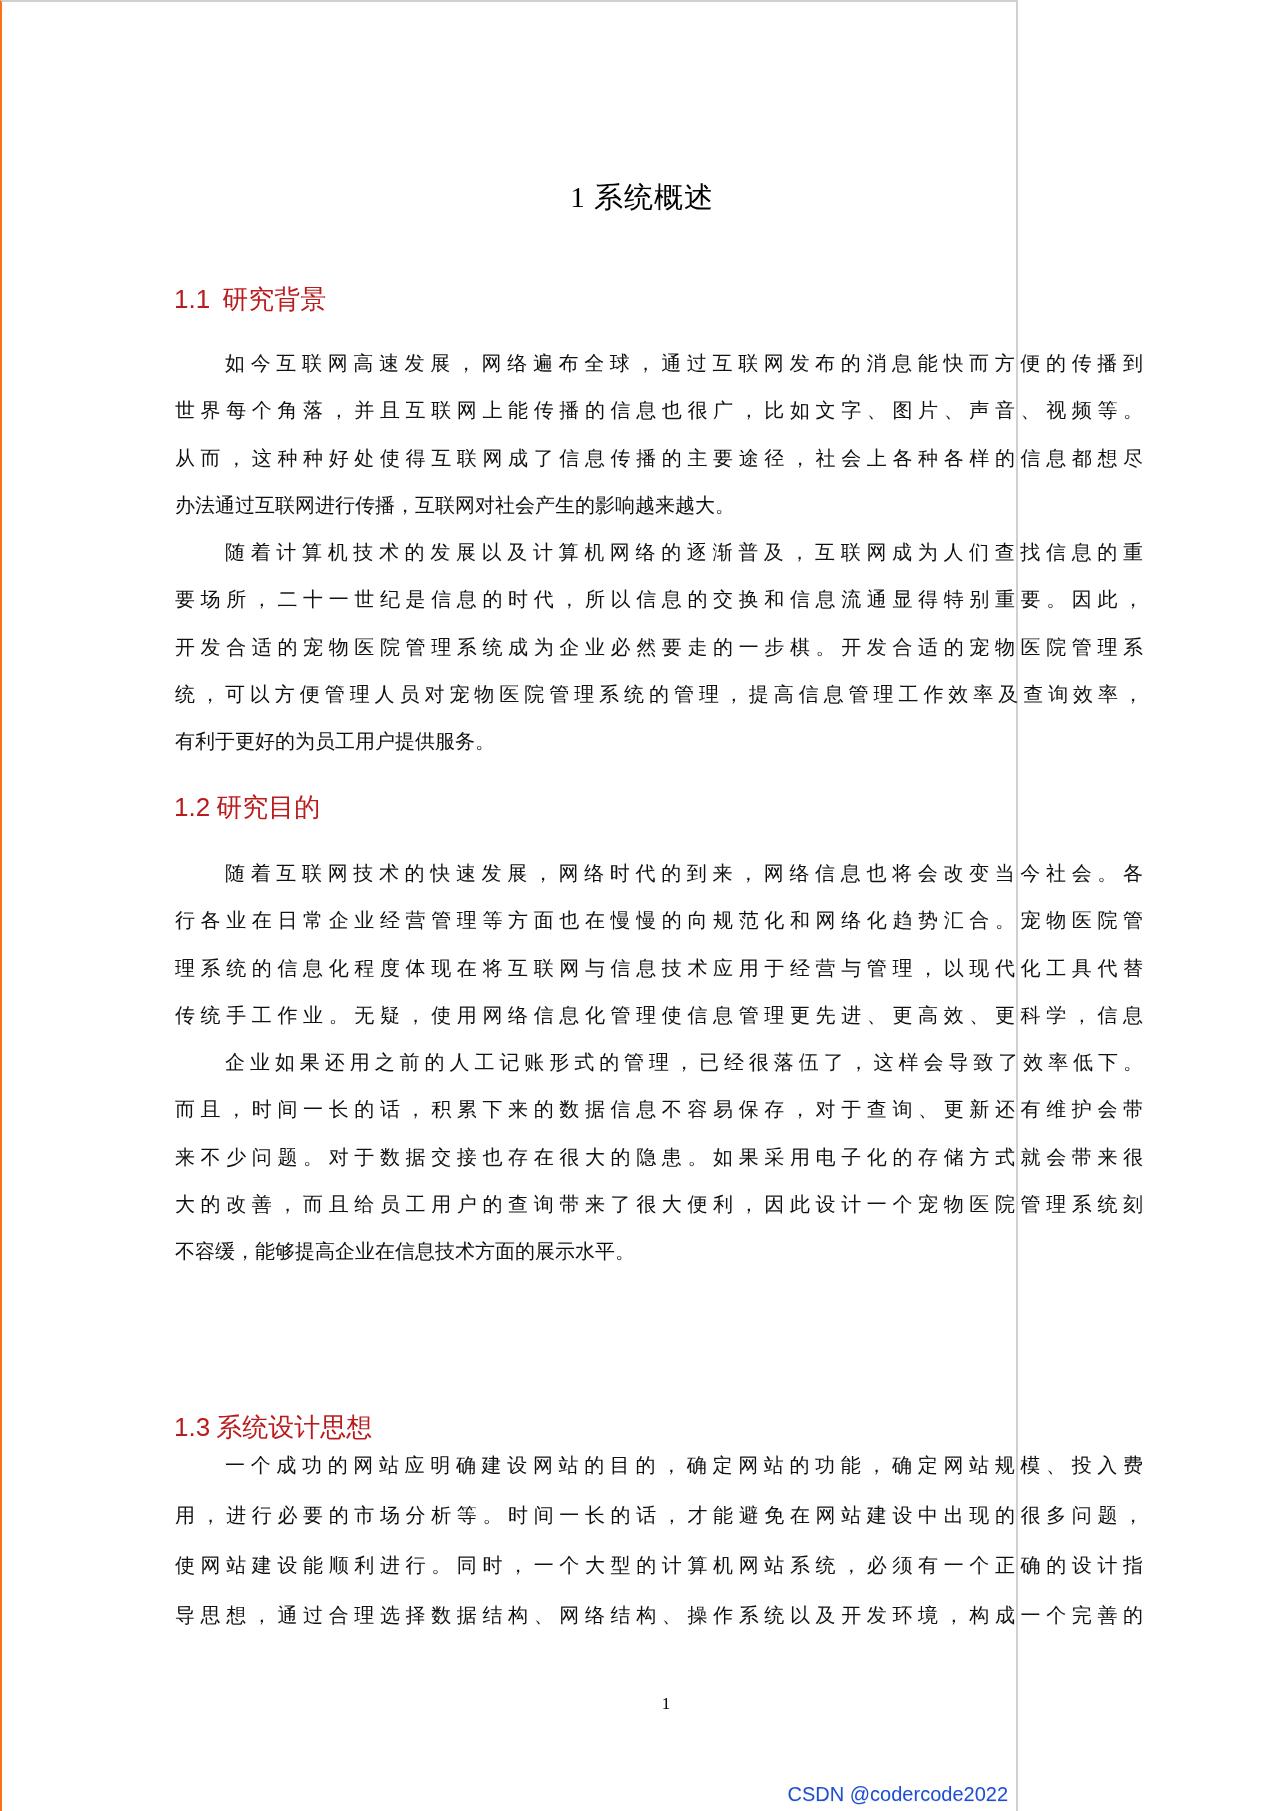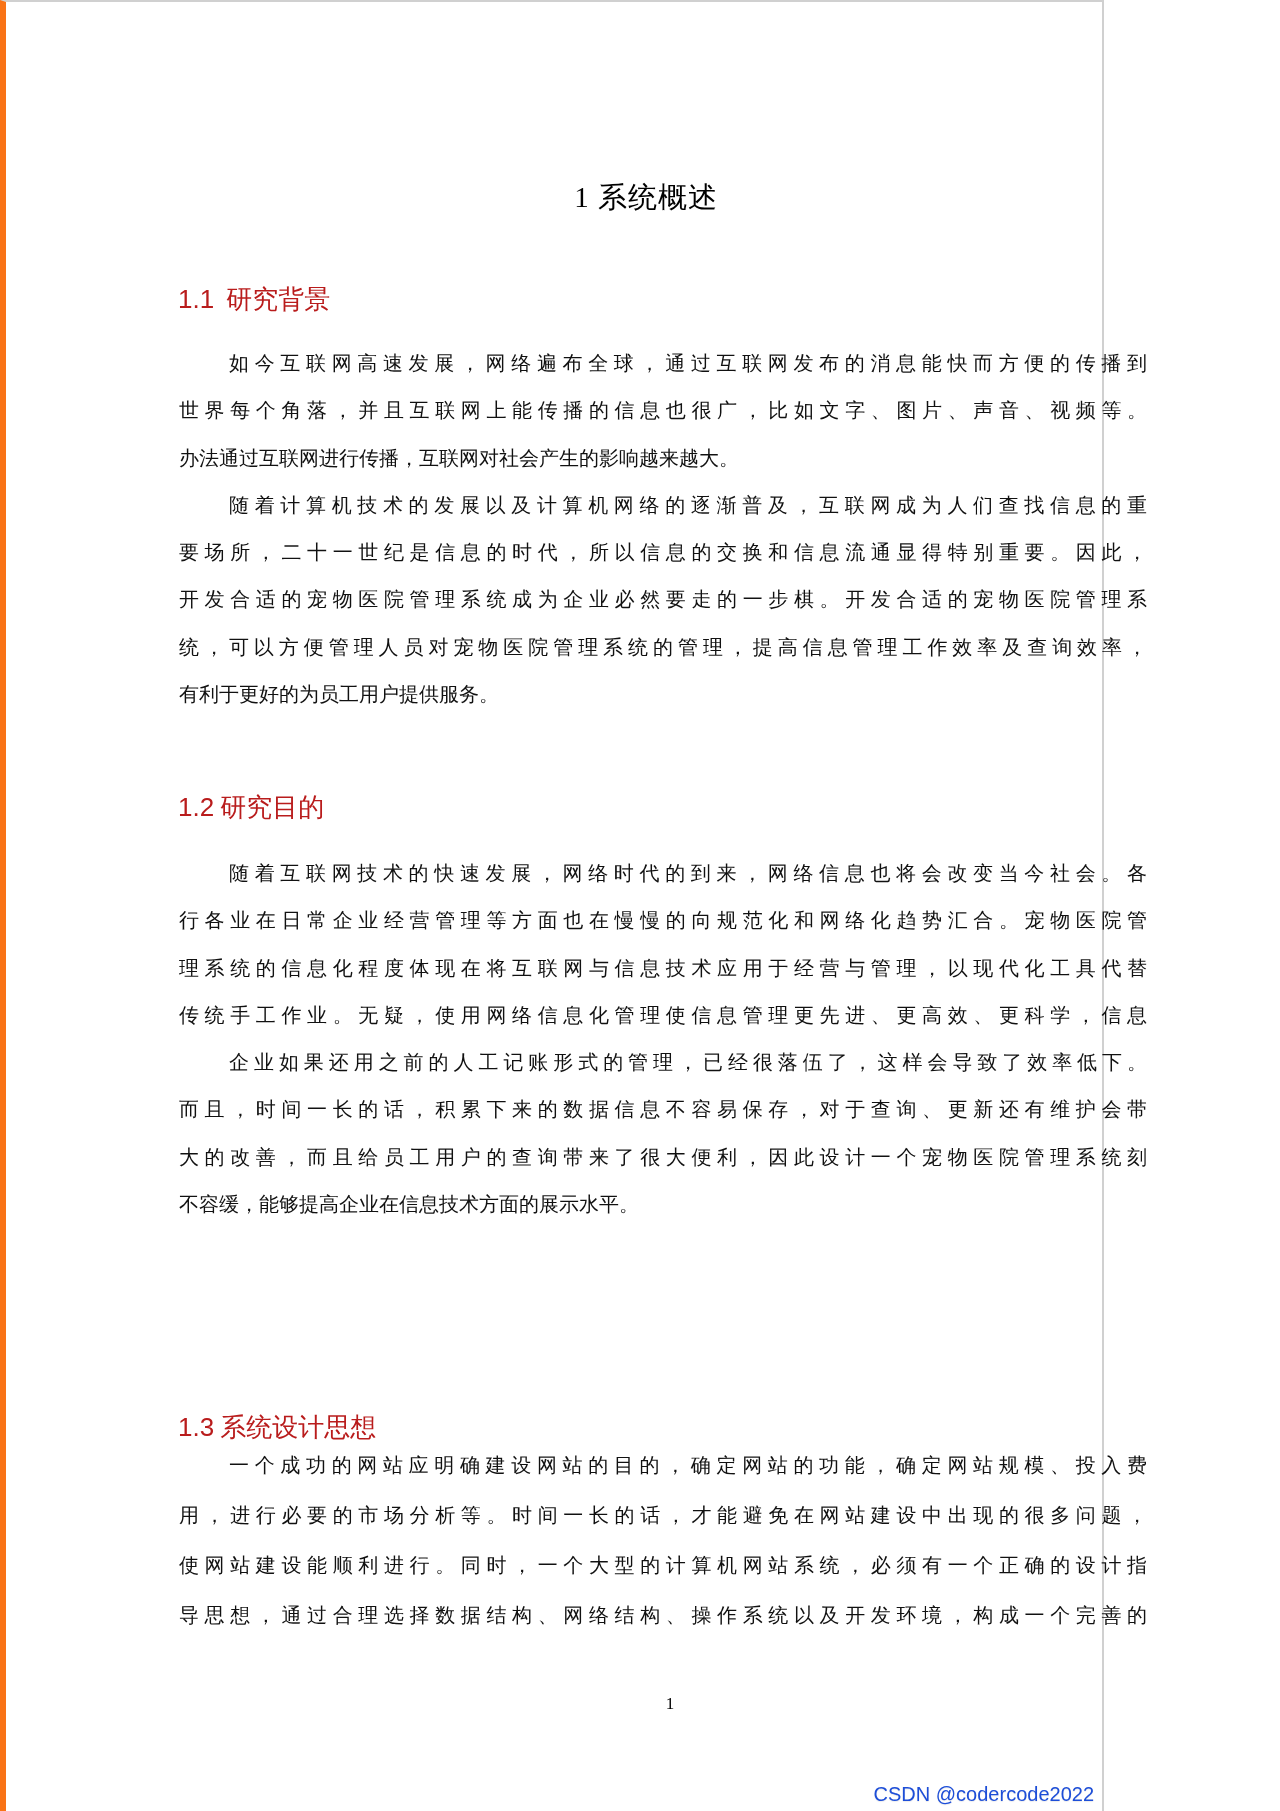--- a/index.html
+++ b/index.html
@@ -10,24 +10,24 @@
     body {
       width: 1280px;
       height: 1811px;
       position: relative;
       overflow: hidden;
     }
     .page {
       position: absolute;
       left: 0;
       top: 0;
-      width: 1104px;
+      width: 1018px;
       height: 1811px;
       border-top: 2px solid #d0d0d0;
-      border-left: 6px solid #f97316;
+      border-left: 2px solid #f97316;
       border-right: 2px solid #d0d0d0;
       box-sizing: border-box;
       background: #ffffff;
     }
     .chapter-title {
       position: absolute;
       left: 0;
       width: 1280px;
       top: 176px;
       text-align: center;
@@ -104,20 +104,21 @@
   <div class="chapter-title">1 系统概述</div>
 
   <div class="section-heading h11" style="top:280px;">
     <span class="num">1.1</span><span>研究背景</span>
   </div>
 
   <div class="para-block" style="top:338px;">
     <div>
       <span class="line indent">如今互联网高速发展，网络遍布全球，通过互联网发布的消息能快而方便的传播到</span>
       <span class="line">世界每个角落，并且互联网上能传播的信息也很广，比如文字、图片、声音、视频等。</span>
+      <span class="line">从而，这种种好处使得互联网成了信息传播的主要途径，社会上各种各样的信息都想尽</span>
       <span class="line last">办法通过互联网进行传播，互联网对社会产生的影响越来越大。</span>
     </div>
     <div>
       <span class="line indent">随着计算机技术的发展以及计算机网络的逐渐普及，互联网成为人们查找信息的重</span>
       <span class="line">要场所，二十一世纪是信息的时代，所以信息的交换和信息流通显得特别重要。因此，</span>
       <span class="line">开发合适的宠物医院管理系统成为企业必然要走的一步棋。开发合适的宠物医院管理系</span>
       <span class="line">统，可以方便管理人员对宠物医院管理系统的管理，提高信息管理工作效率及查询效率，</span>
       <span class="line last">有利于更好的为员工用户提供服务。</span>
     </div>
   </div>
@@ -129,20 +130,21 @@
   <div class="para-block" style="top:848px;">
     <div>
       <span class="line indent">随着互联网技术的快速发展，网络时代的到来，网络信息也将会改变当今社会。各</span>
       <span class="line">行各业在日常企业经营管理等方面也在慢慢的向规范化和网络化趋势汇合。宠物医院管</span>
       <span class="line">理系统的信息化程度体现在将互联网与信息技术应用于经营与管理，以现代化工具代替</span>
       <span class="line">传统手工作业。无疑，使用网络信息化管理使信息管理更先进、更高效、更科学，信息</span>
     </div>
     <div>
       <span class="line indent">企业如果还用之前的人工记账形式的管理，已经很落伍了，这样会导致了效率低下。</span>
       <span class="line">而且，时间一长的话，积累下来的数据信息不容易保存，对于查询、更新还有维护会带</span>
+      <span class="line">来不少问题。对于数据交接也存在很大的隐患。如果采用电子化的存储方式就会带来很</span>
       <span class="line">大的改善，而且给员工用户的查询带来了很大便利，因此设计一个宠物医院管理系统刻</span>
       <span class="line last">不容缓，能够提高企业在信息技术方面的展示水平。</span>
     </div>
   </div>
 
   <div class="section-heading" style="top:1408px;">
     <span class="num">1.3</span><span>系统设计思想</span>
   </div>
 
   <div class="para-block block-13" style="top:1438px;">

